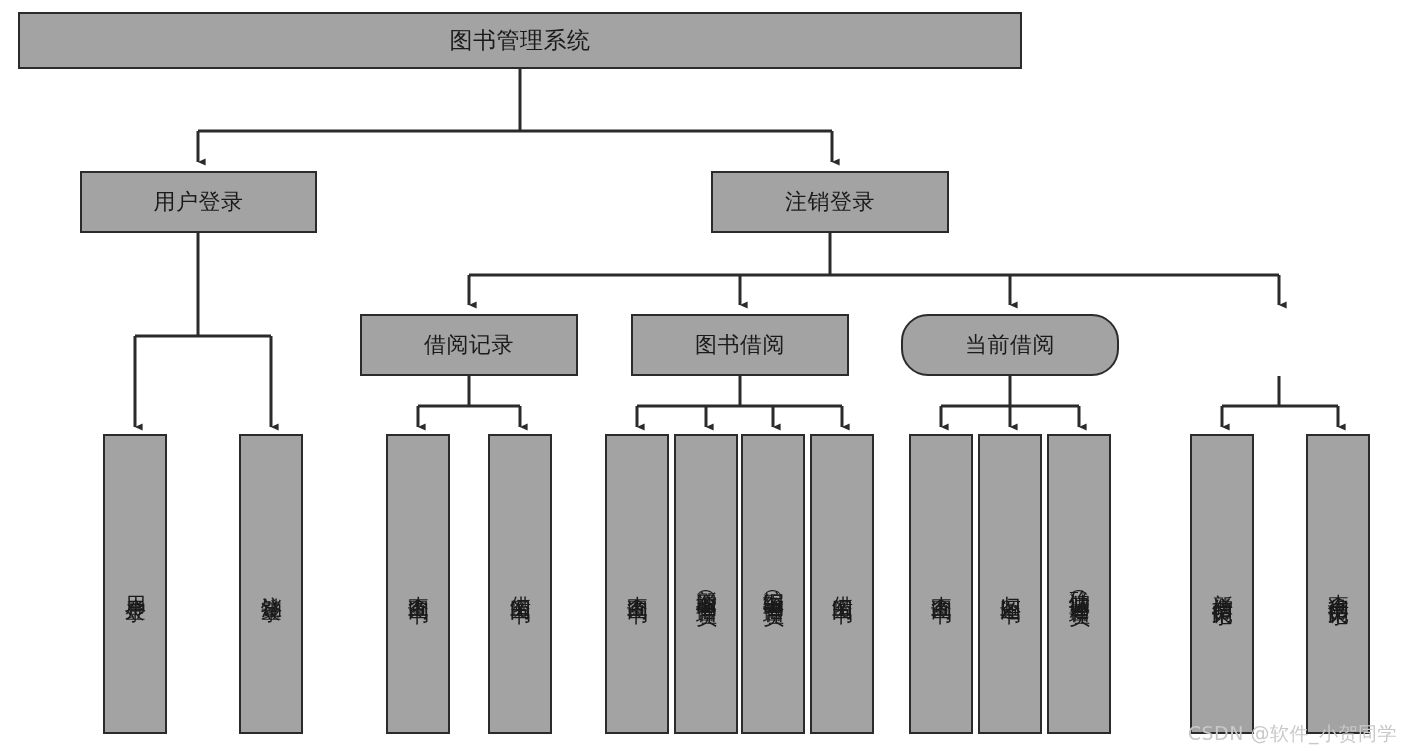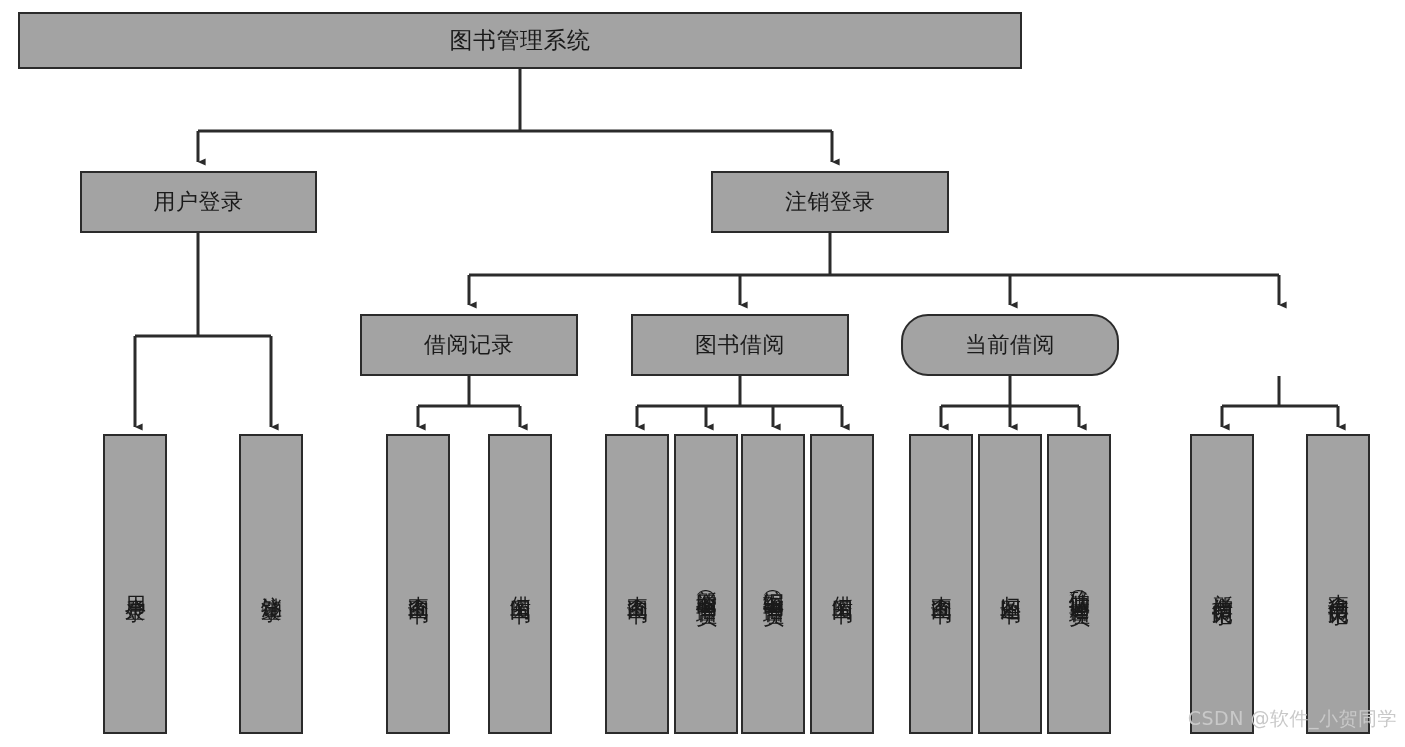--- a/index.html
+++ b/index.html
@@ -55,21 +55,21 @@
     font-size: 21px;
     writing-mode: vertical-rl;
     text-orientation: upright;
     letter-spacing: 2.5px;
     line-height: 1;
     max-height: 290px;
   }
   #watermark {
     position: absolute;
     right: 8px;
-    bottom: 15px;
+    bottom: 0;
     font-size: 19px;
     color: #c9c9c9;
     letter-spacing: 0.5px;
     white-space: nowrap;
     pointer-events: none;
     margin-left: 8px;
   }
 </style>
 </head>
 <body>

